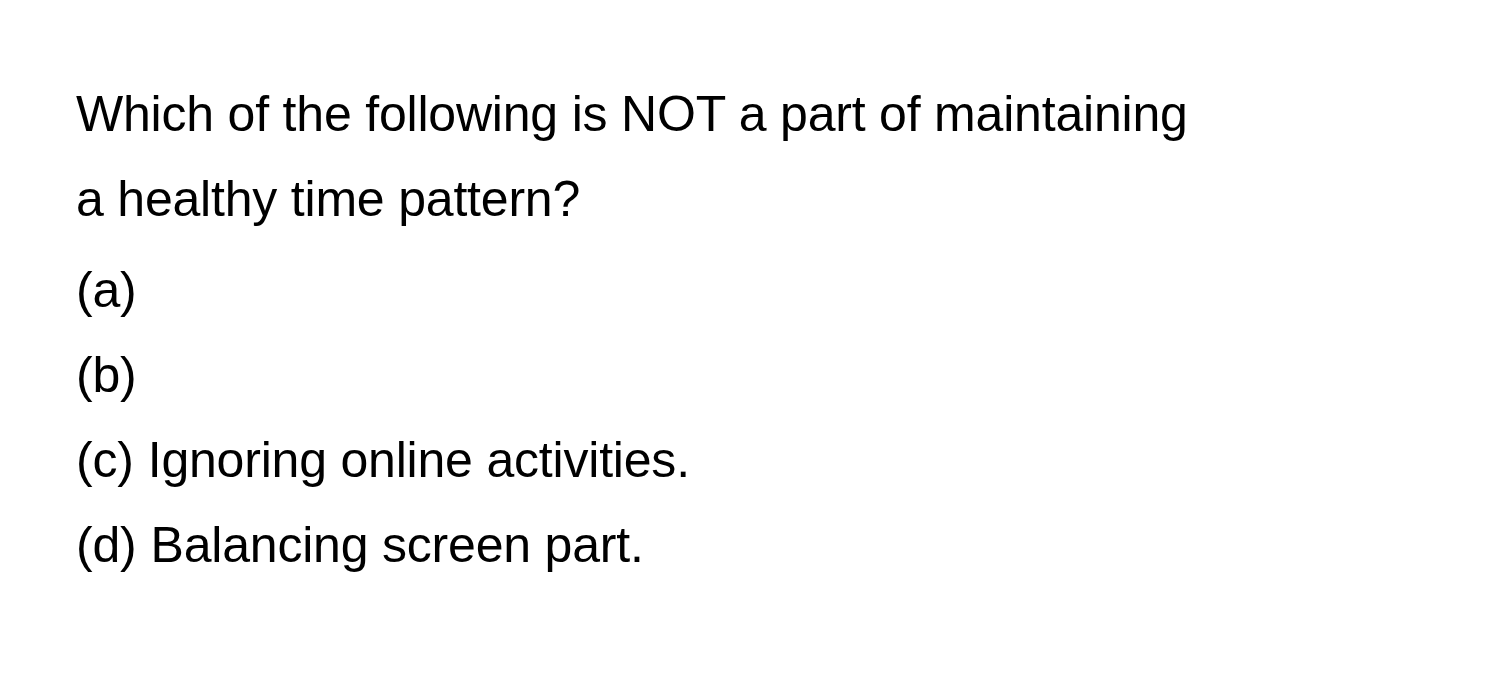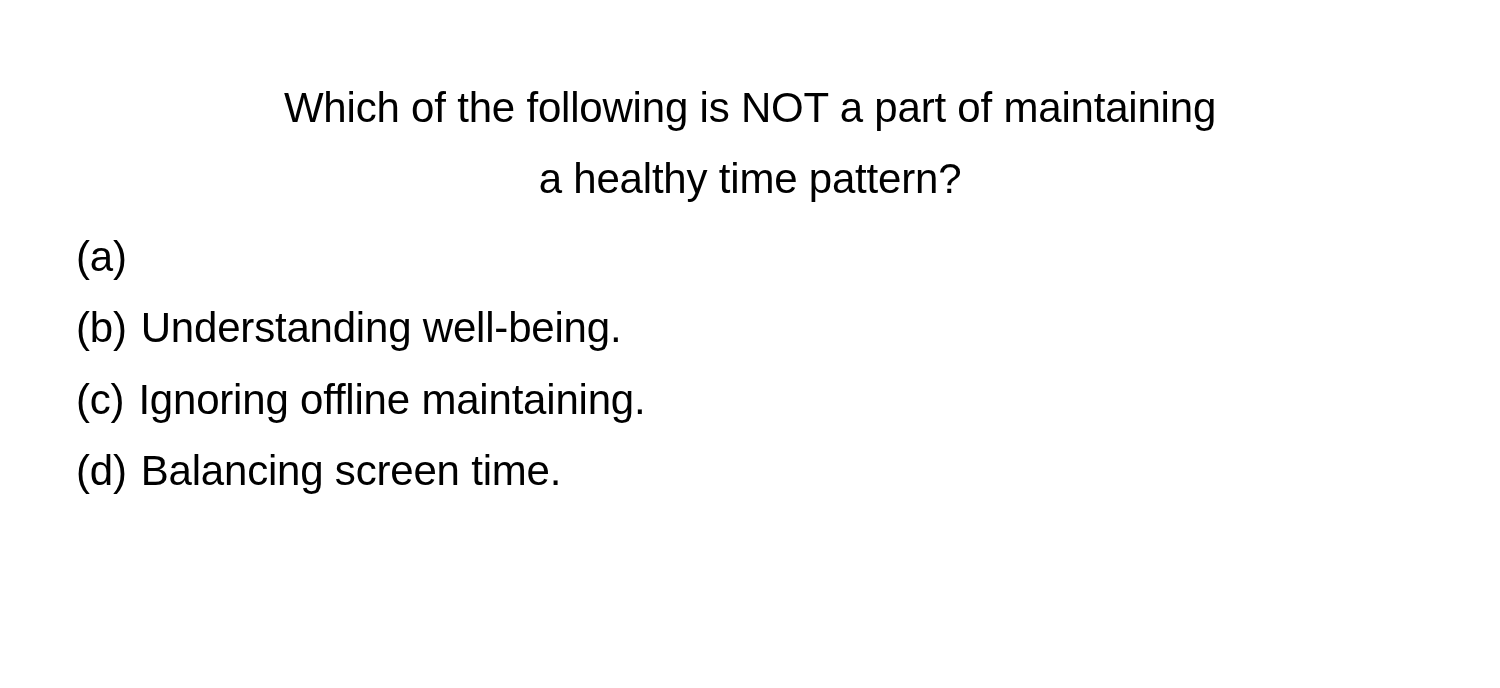--- a/index.html
+++ b/index.html
@@ -9,24 +9,23 @@
     }
     body {
       width: 1500px;
       height: 688px;
       background: #ffffff;
       font-family: -apple-system, BlinkMacSystemFont, "Segoe UI", Helvetica, Arial, sans-serif;
       color: #000000;
       padding: 72px 76px;
     }
     .question-container {
-      font-size: 42px;
+      font-size: 50px;
       line-height: 1.7;
       letter-spacing: -0.2px;
-      text-align: center;
     }
     .question-text {
       margin-bottom: 6px;
     }
     .option {
       display: flex;
       margin-bottom: 0px;
     }
     .option-label {
       margin-right: 14px;
@@ -40,23 +39,22 @@
 <div class="question-container">
   <div class="question-text">
     <span>Which of the following is NOT a part of maintaining</span><br>
     <span>a healthy time pattern?</span>
   </div>
   <div class="option">
     <span class="option-label">(a)</span>
   </div>
   <div class="option">
     <span class="option-label">(b)</span>
-    <span class="option-text">Understanding well-being.</span>
   </div>
   <div class="option">
     <span class="option-label">(c)</span>
-    <span class="option-text">Ignoring offline maintaining.</span>
+    <span class="option-text">Ignoring online activities.</span>
   </div>
   <div class="option">
     <span class="option-label">(d)</span>
-    <span class="option-text">Balancing screen time.</span>
+    <span class="option-text">Balancing screen part.</span>
   </div>
 </div>
 
 </body></html>

